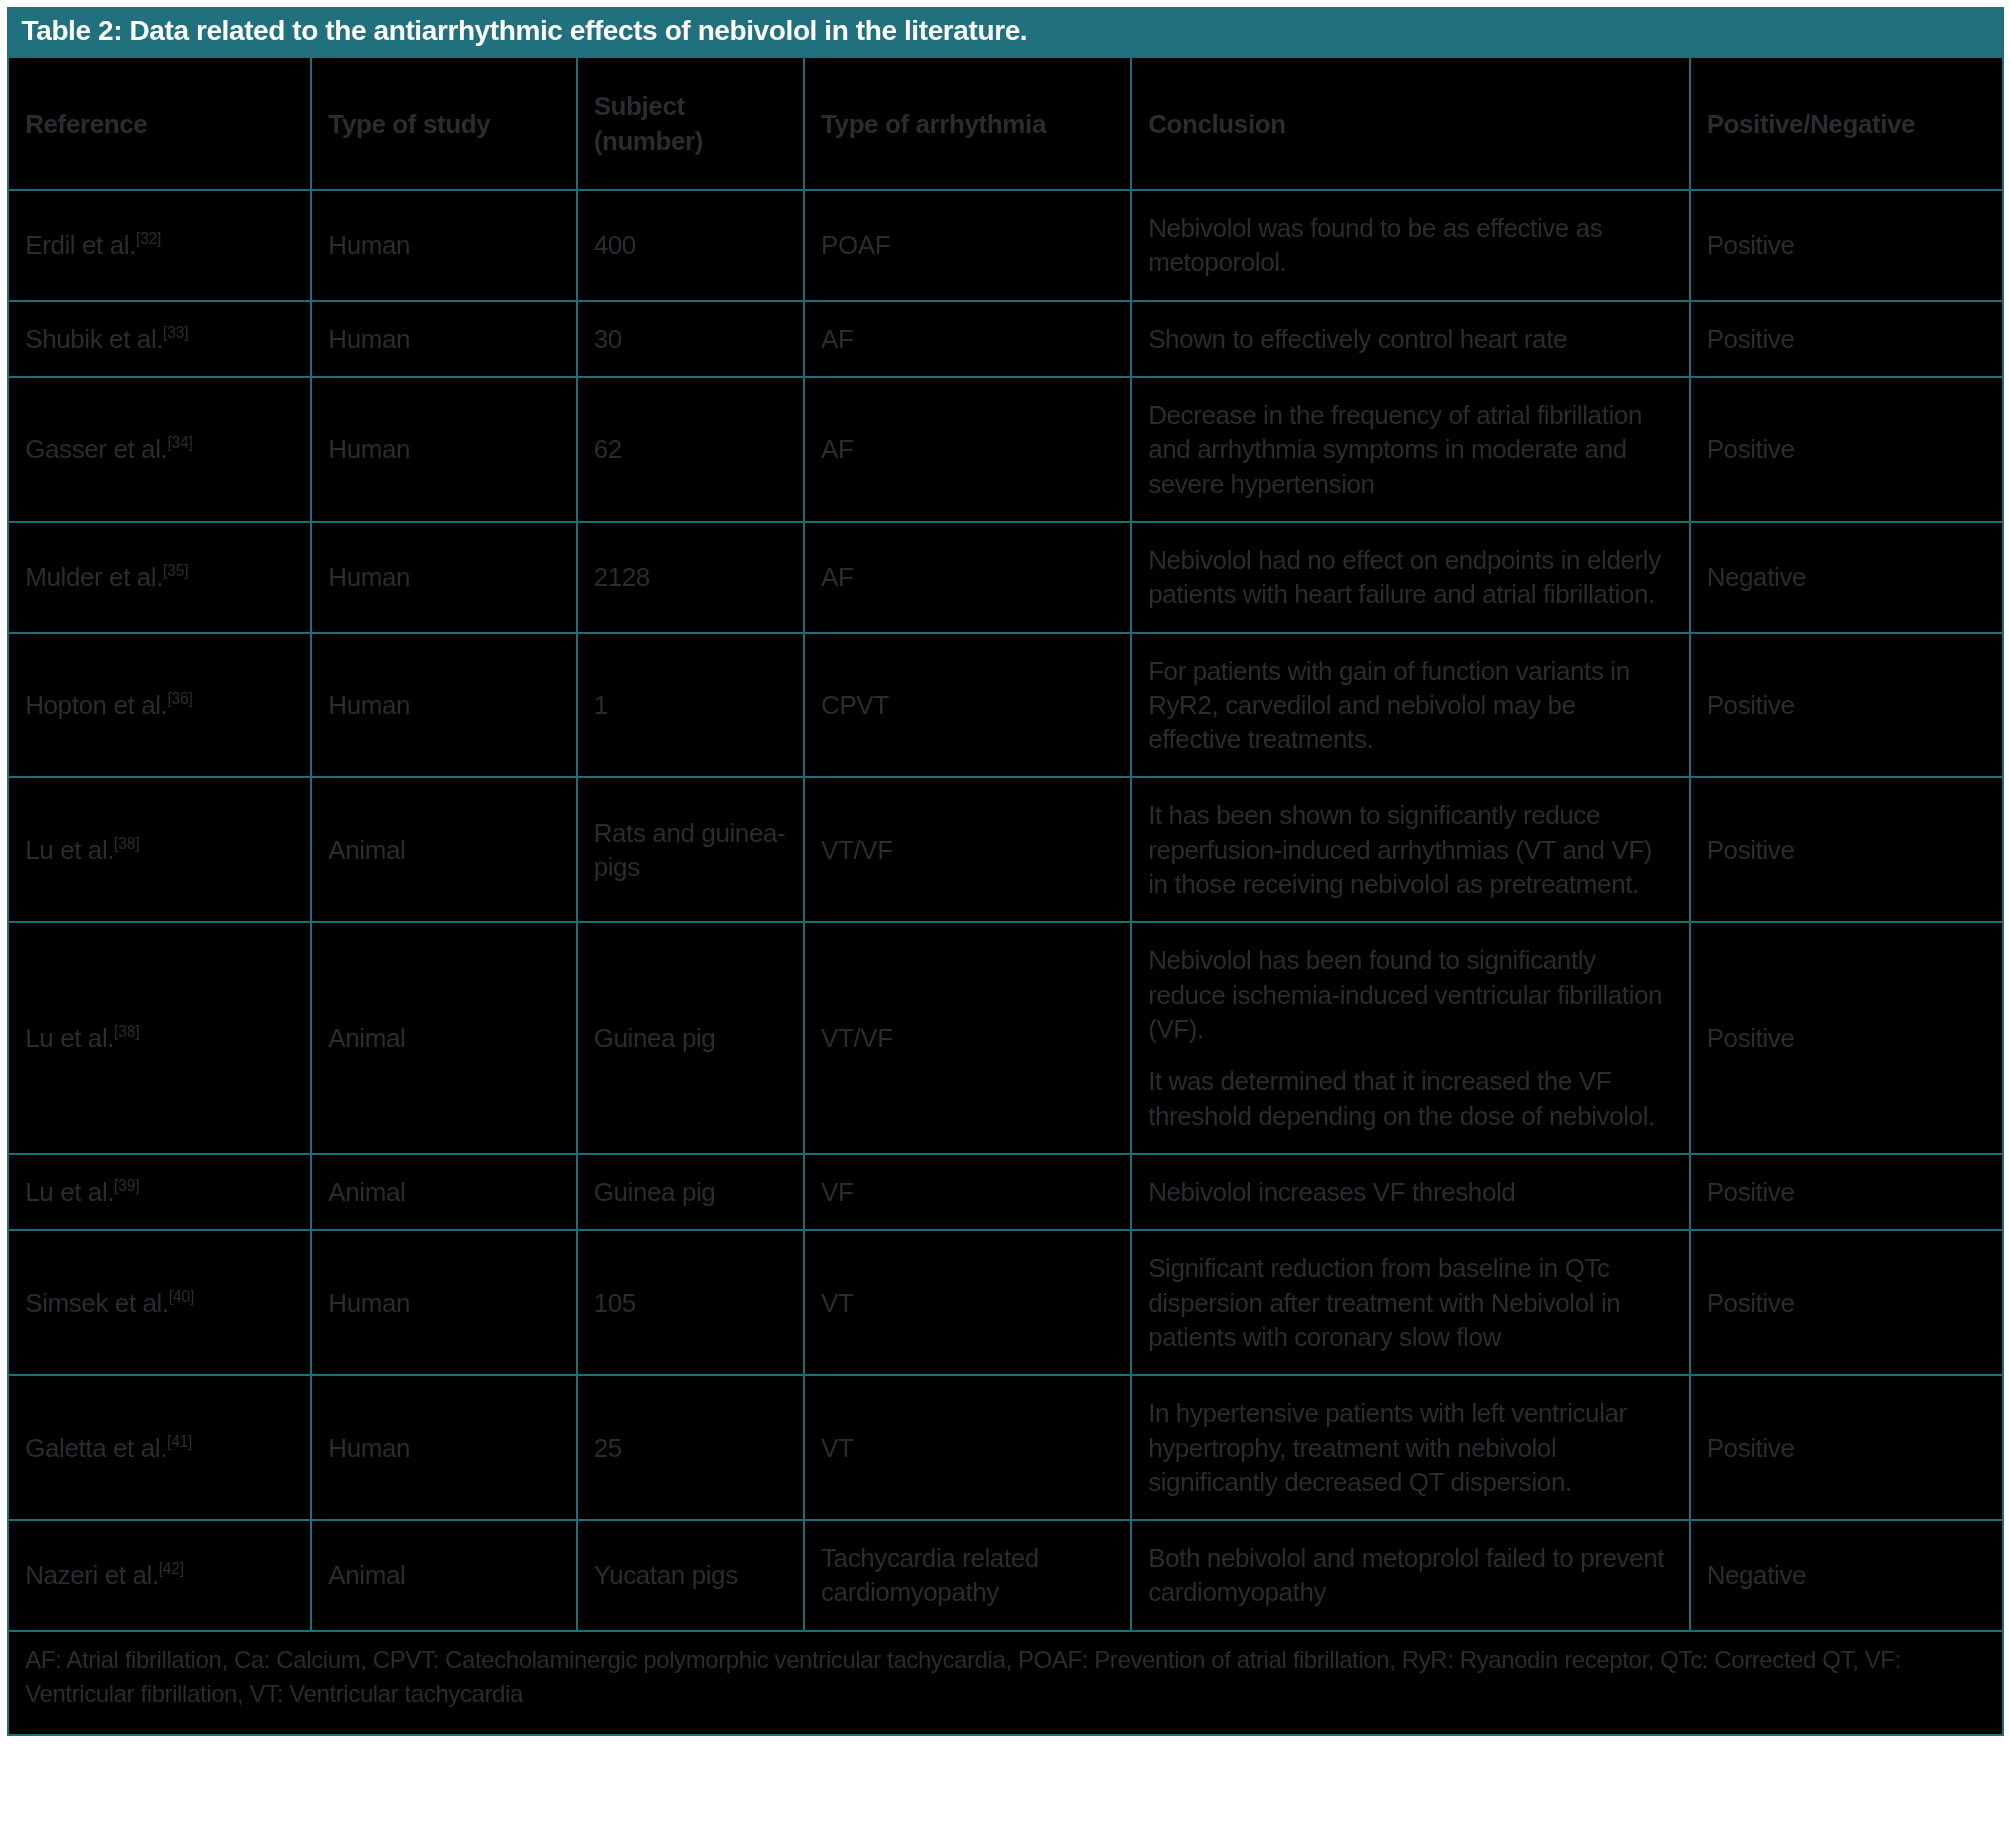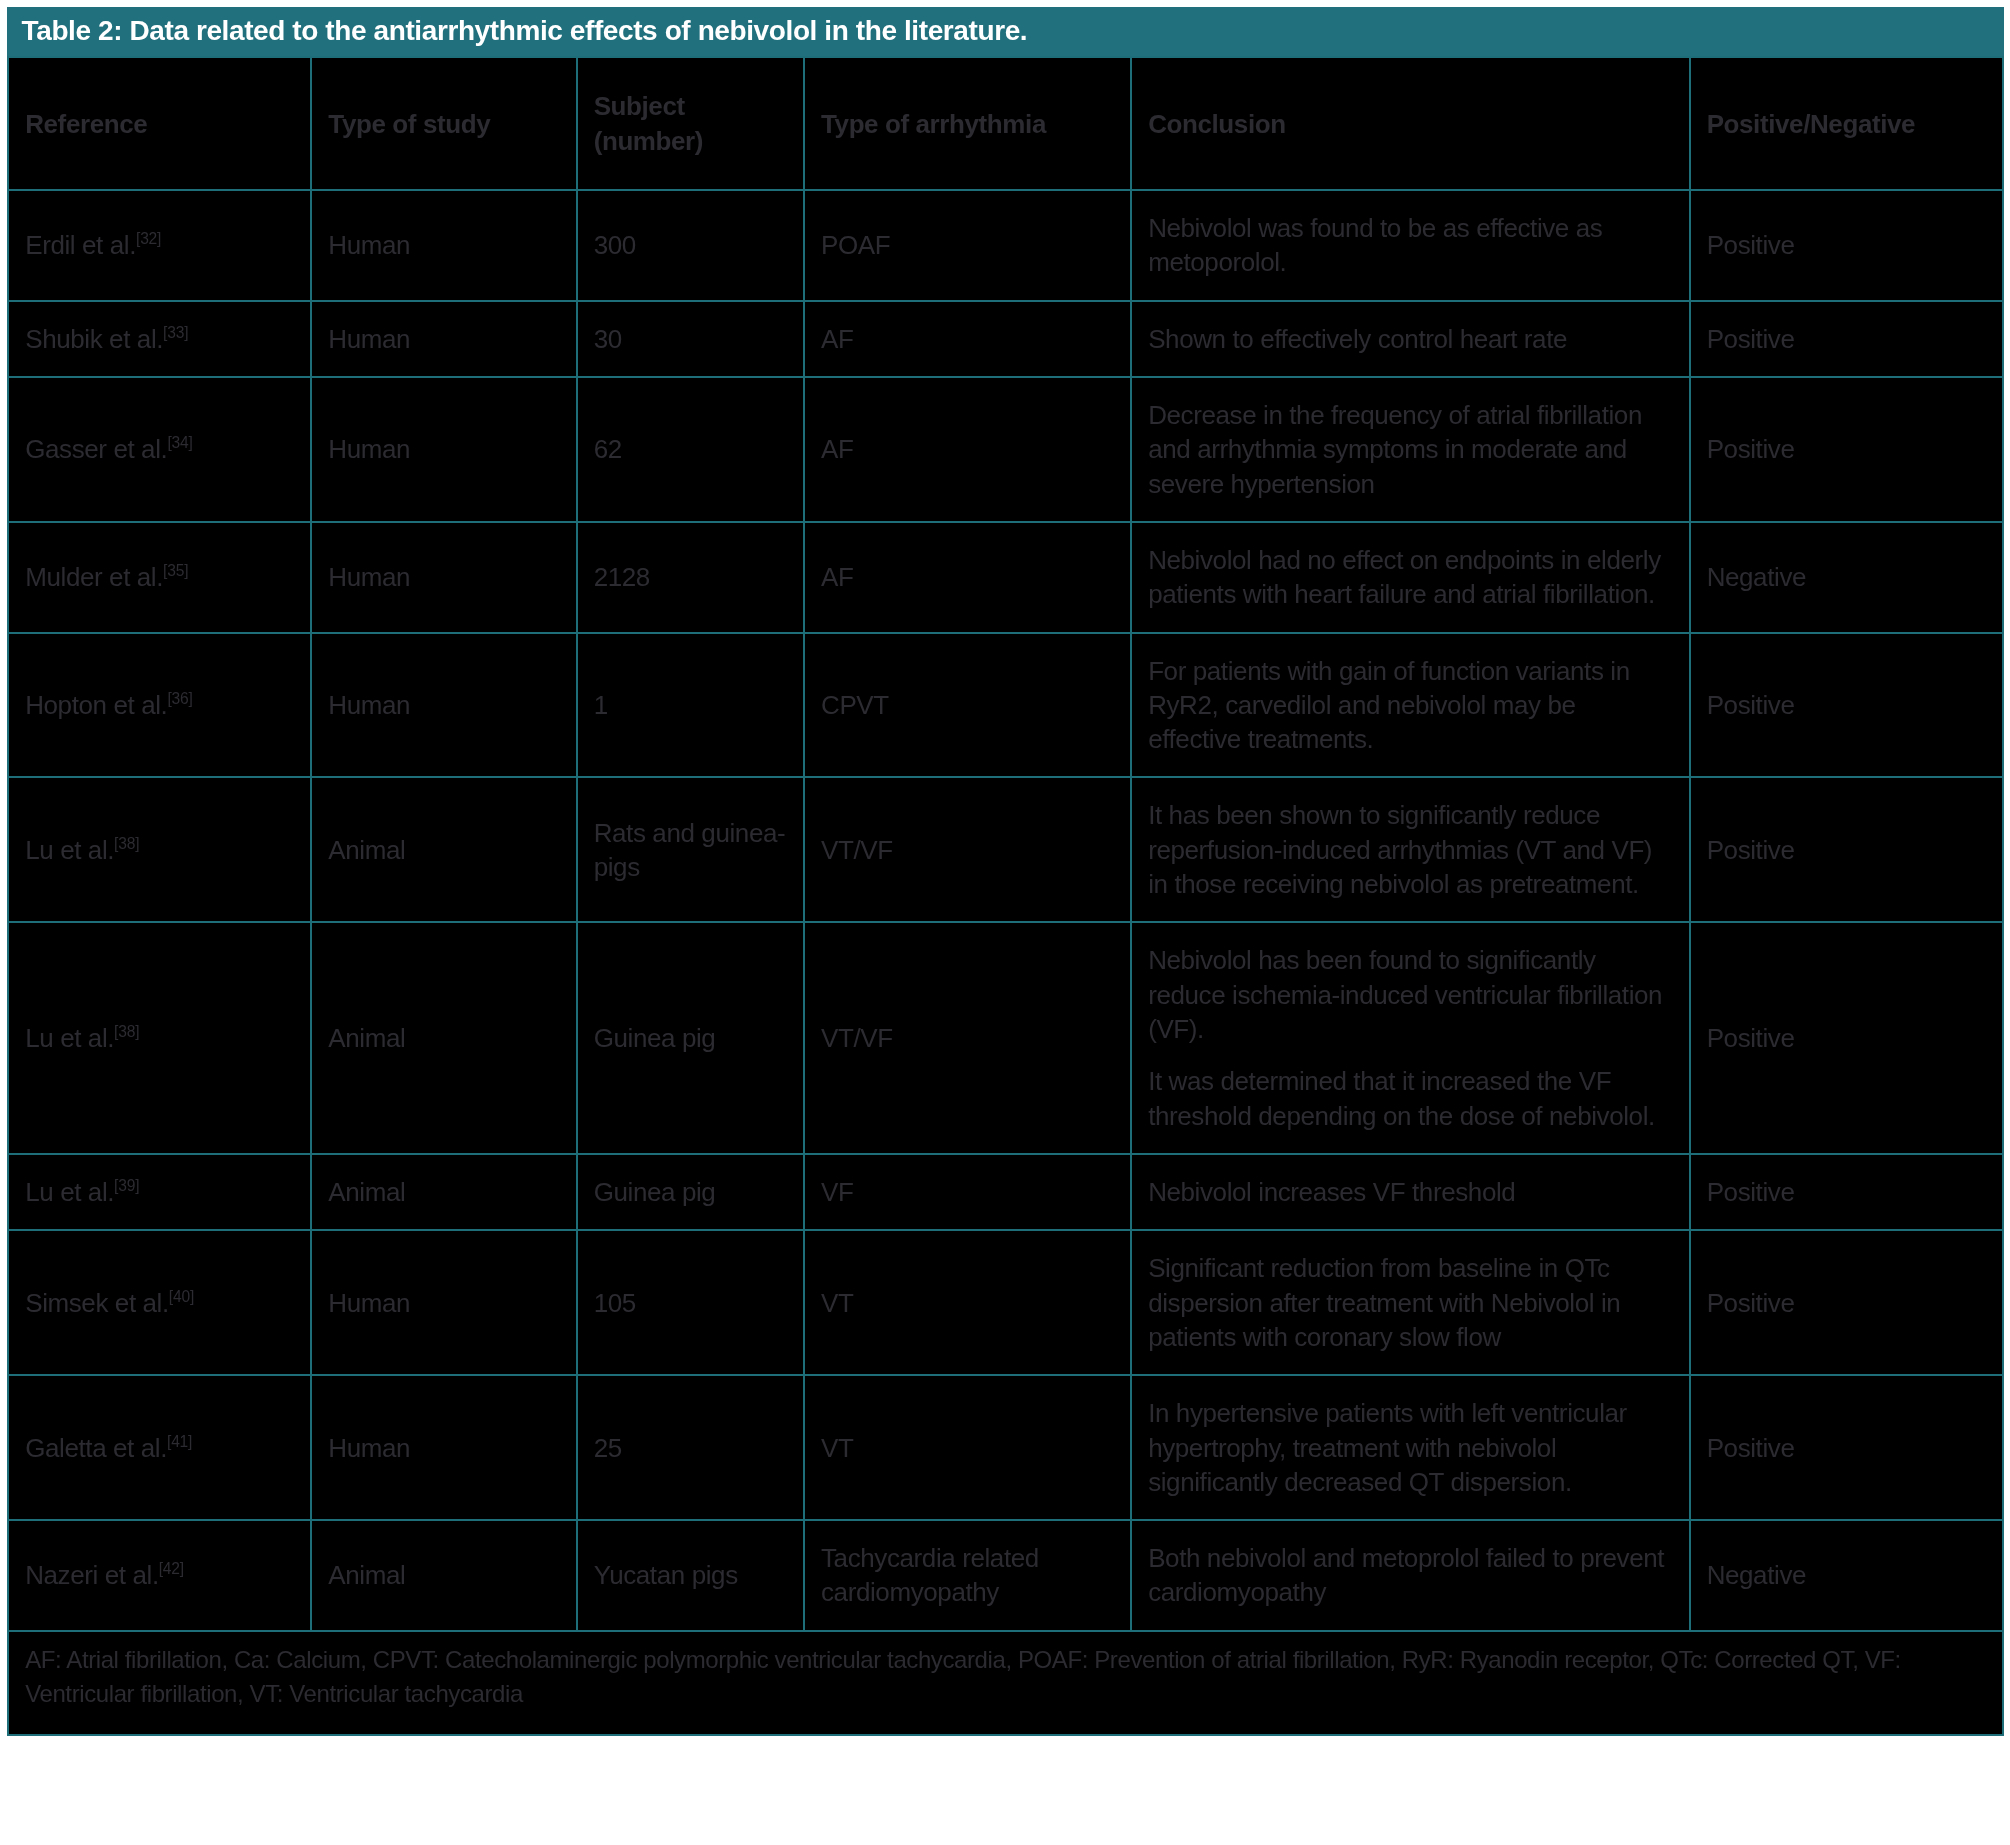--- a/index.html
+++ b/index.html
@@ -99,21 +99,21 @@
         <th>Conclusion</th>
         <th>Positive/Negative</th>
       </tr>
     </thead>
     <tbody>
   <tr>
     <td>
       <span>Erdil et al.</span><sup class="cite">[32]</sup>
     </td>
     <td>Human</td>
-    <td>300</td>
+    <td>400</td>
     <td>POAF</td>
     <td>
             <div class="para">Nebivolol was found to be as effective as metoporolol.</div>
           </td>
     <td>Positive</td>
   </tr>
 
   <tr>
     <td>
       <span>Shubik et al.</span><sup class="cite">[33]</sup>

